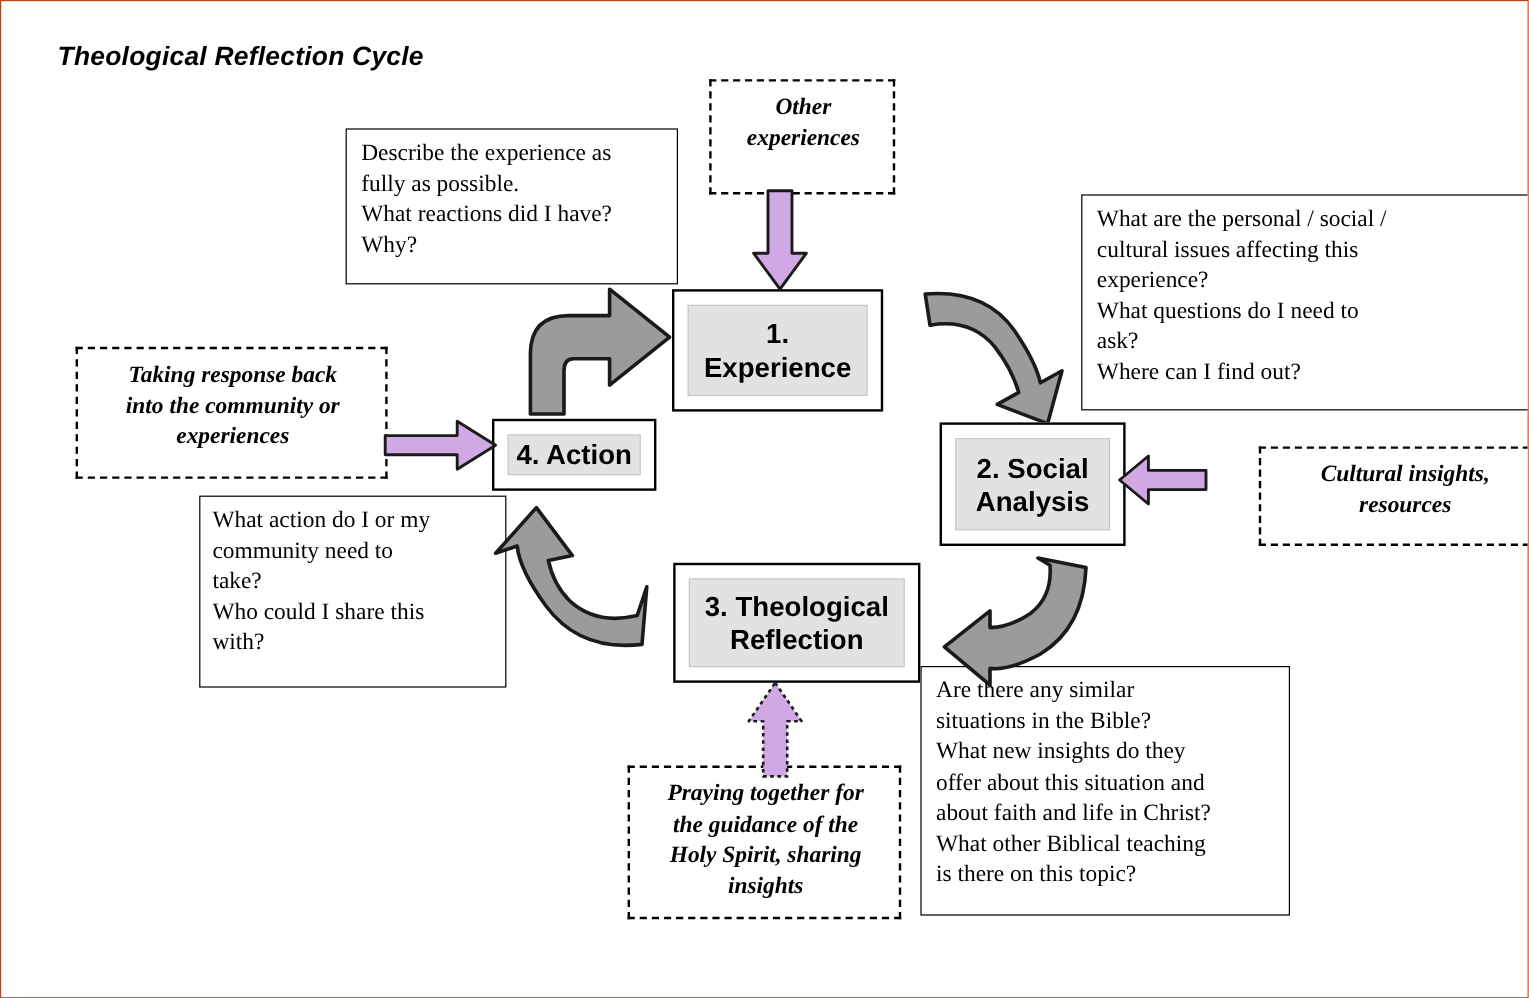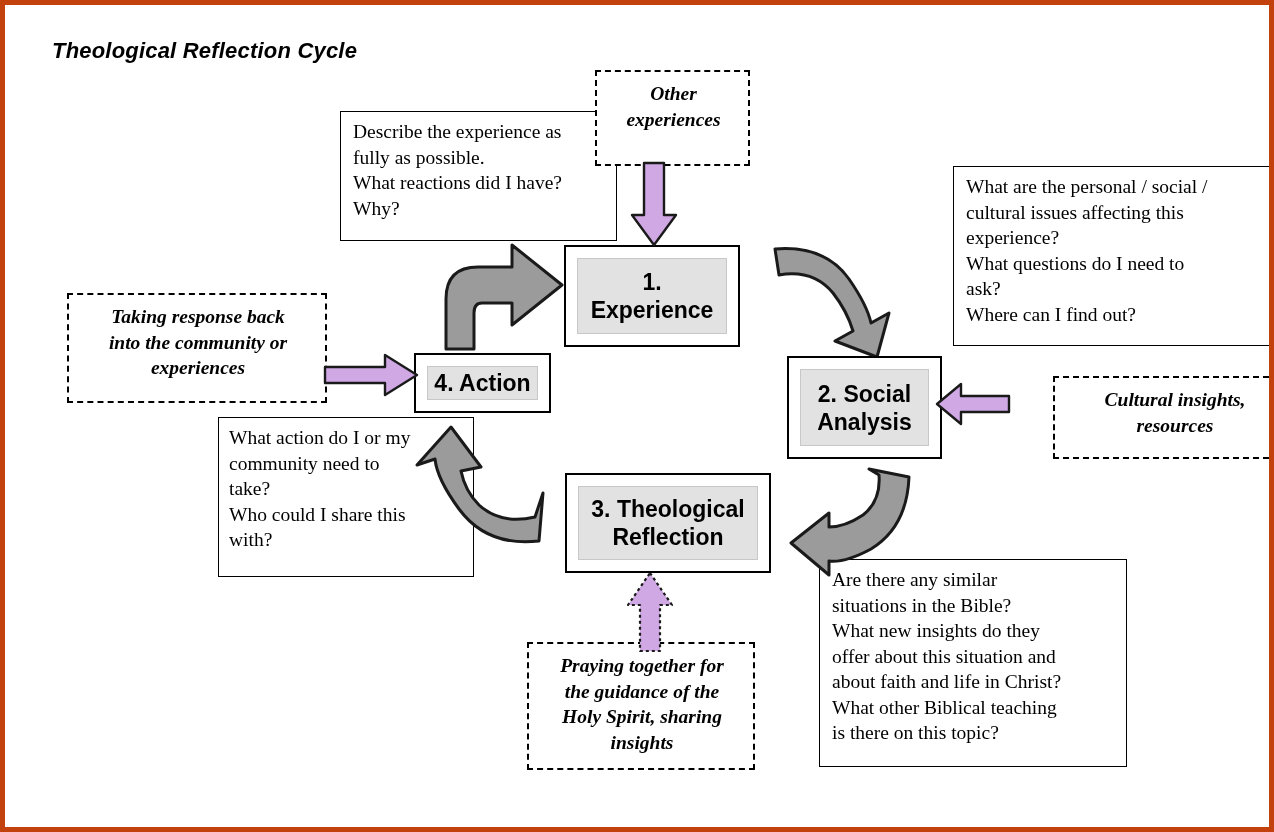--- a/index.html
+++ b/index.html
@@ -9,21 +9,21 @@
   }
   body {
     font-family: "Liberation Serif", serif;
   }
   #canvas {
     position: relative;
     width: 1274px;
     height: 832px;
     background: #ffffff;
     box-sizing: border-box;
-    border: 5px solid #c2410c;
+    border: 1px solid #c2410c;
     overflow: hidden;
   }
 
   .title {
     position: absolute;
     left: 47px;
     top: 33px;
     font-family: "Liberation Sans", sans-serif;
     font-weight: bold;
     font-style: italic;
@@ -39,21 +39,20 @@
     background: #ffffff;
     border: 1.6px solid #000000;
     box-sizing: border-box;
     font-family: "Liberation Serif", serif;
     font-size: 19.5px;
     line-height: 25.5px;
     color: #000000;
     padding: 7px 10px 5px 12px;
     white-space: pre-line;
     z-index: 6;
-    margin-left: 48px;
   }
 
   
   .dbox {
     position: absolute;
     background: #ffffff;
     border: 2px dashed #000000;
     box-sizing: border-box;
     font-family: "Liberation Serif", serif;
     font-style: italic;

